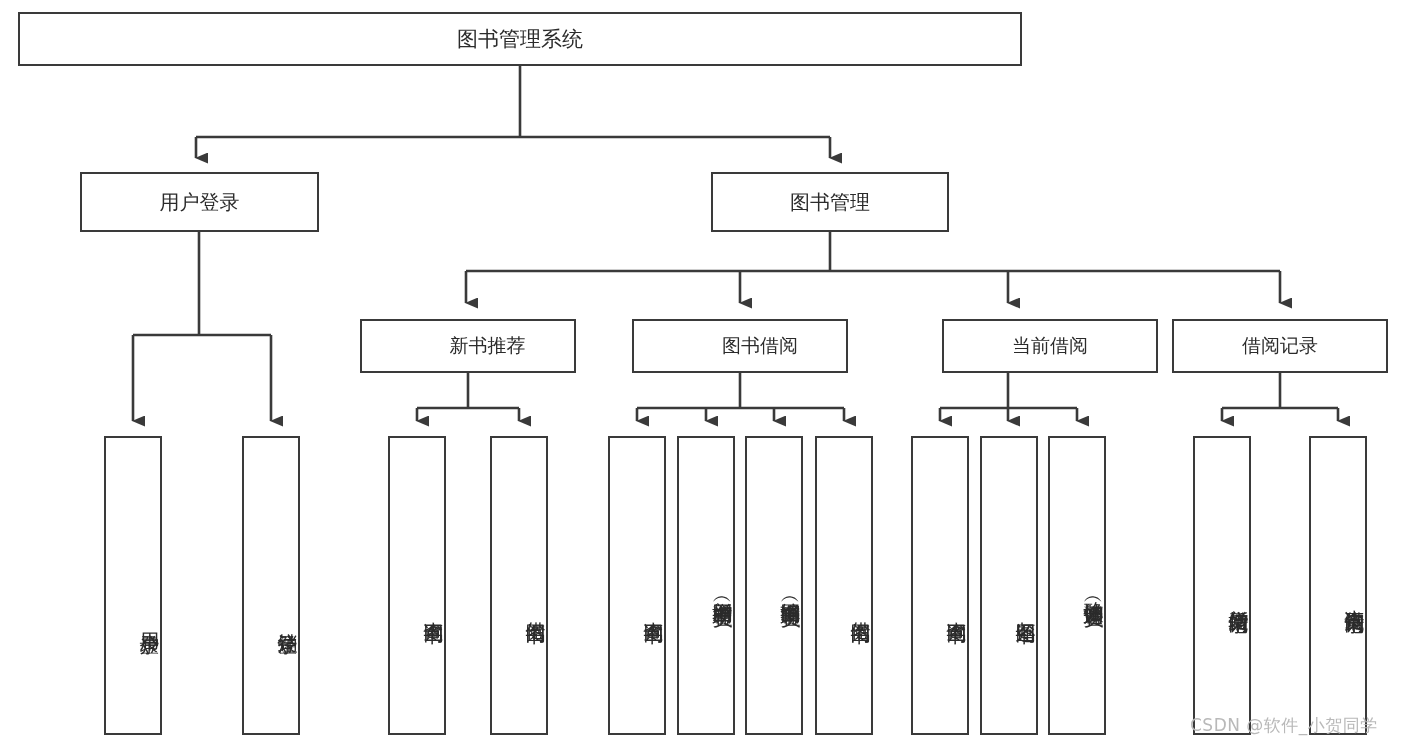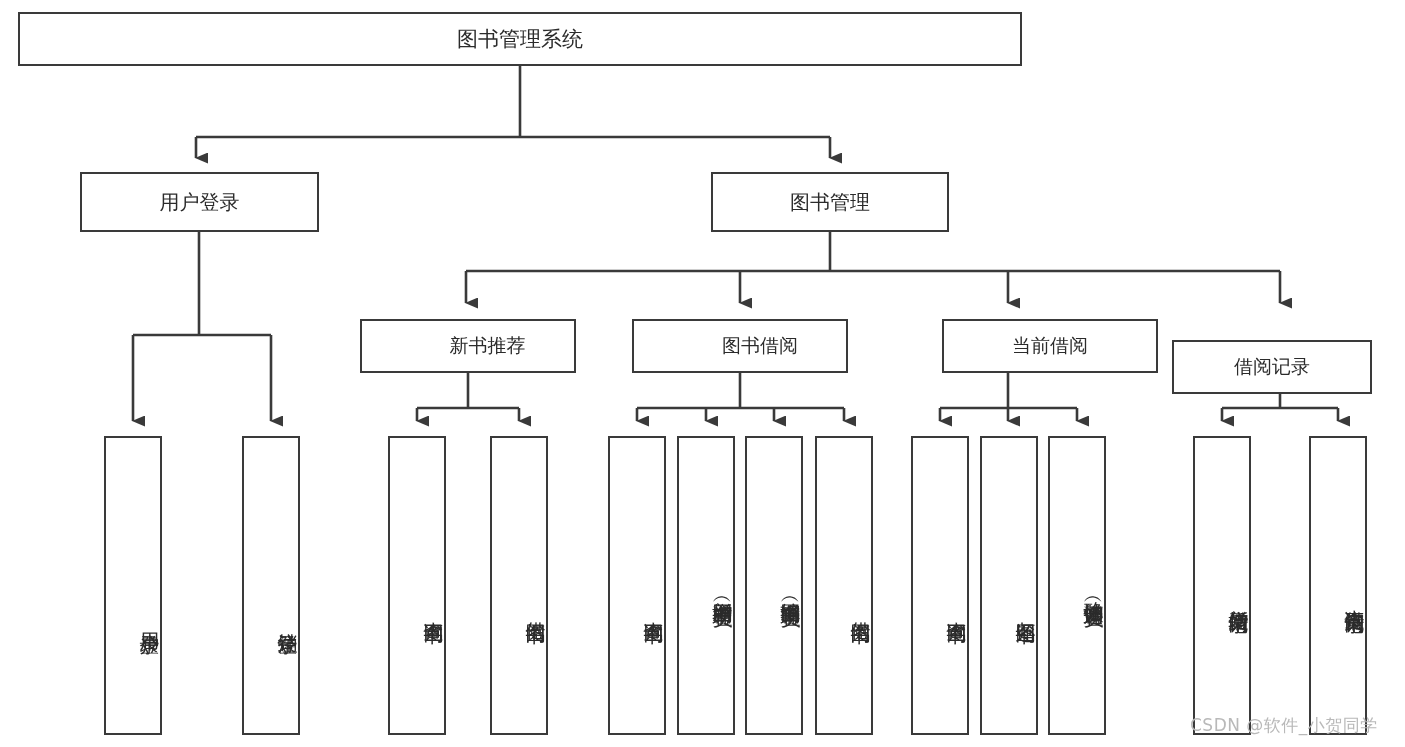--- a/index.html
+++ b/index.html
@@ -144,21 +144,21 @@
 
   <div class="node lvl3" style="left:360px; top:319px; width:216px; height:54px;padding-left:39px;">
     <span>新书推荐</span>
   </div>
   <div class="node lvl3" style="left:632px; top:319px; width:216px; height:54px;padding-left:40px;">
     <span>图书借阅</span>
   </div>
   <div class="node lvl3" style="left:901px; top:319px; width:216px; height:54px;margin-left:41px;">
     <span>当前借阅</span>
   </div>
-  <div class="node lvl3" style="left:1172px; top:319px; width:200px; height:54px;margin-top:21px;">
+  <div class="node lvl3" style="left:1172px; top:319px; width:216px; height:54px;">
     <span>借阅记录</span>
   </div>
 
   <div class="node leaf pad-top-lg" style="left:104px; top:436px; width:58px; height:299px;">
     <span>用户登录</span>
   </div>
   <div class="node leaf pad-top-lg" style="left:242px; top:436px; width:58px; height:299px;">
     <span>注销登录</span>
   </div>
 

